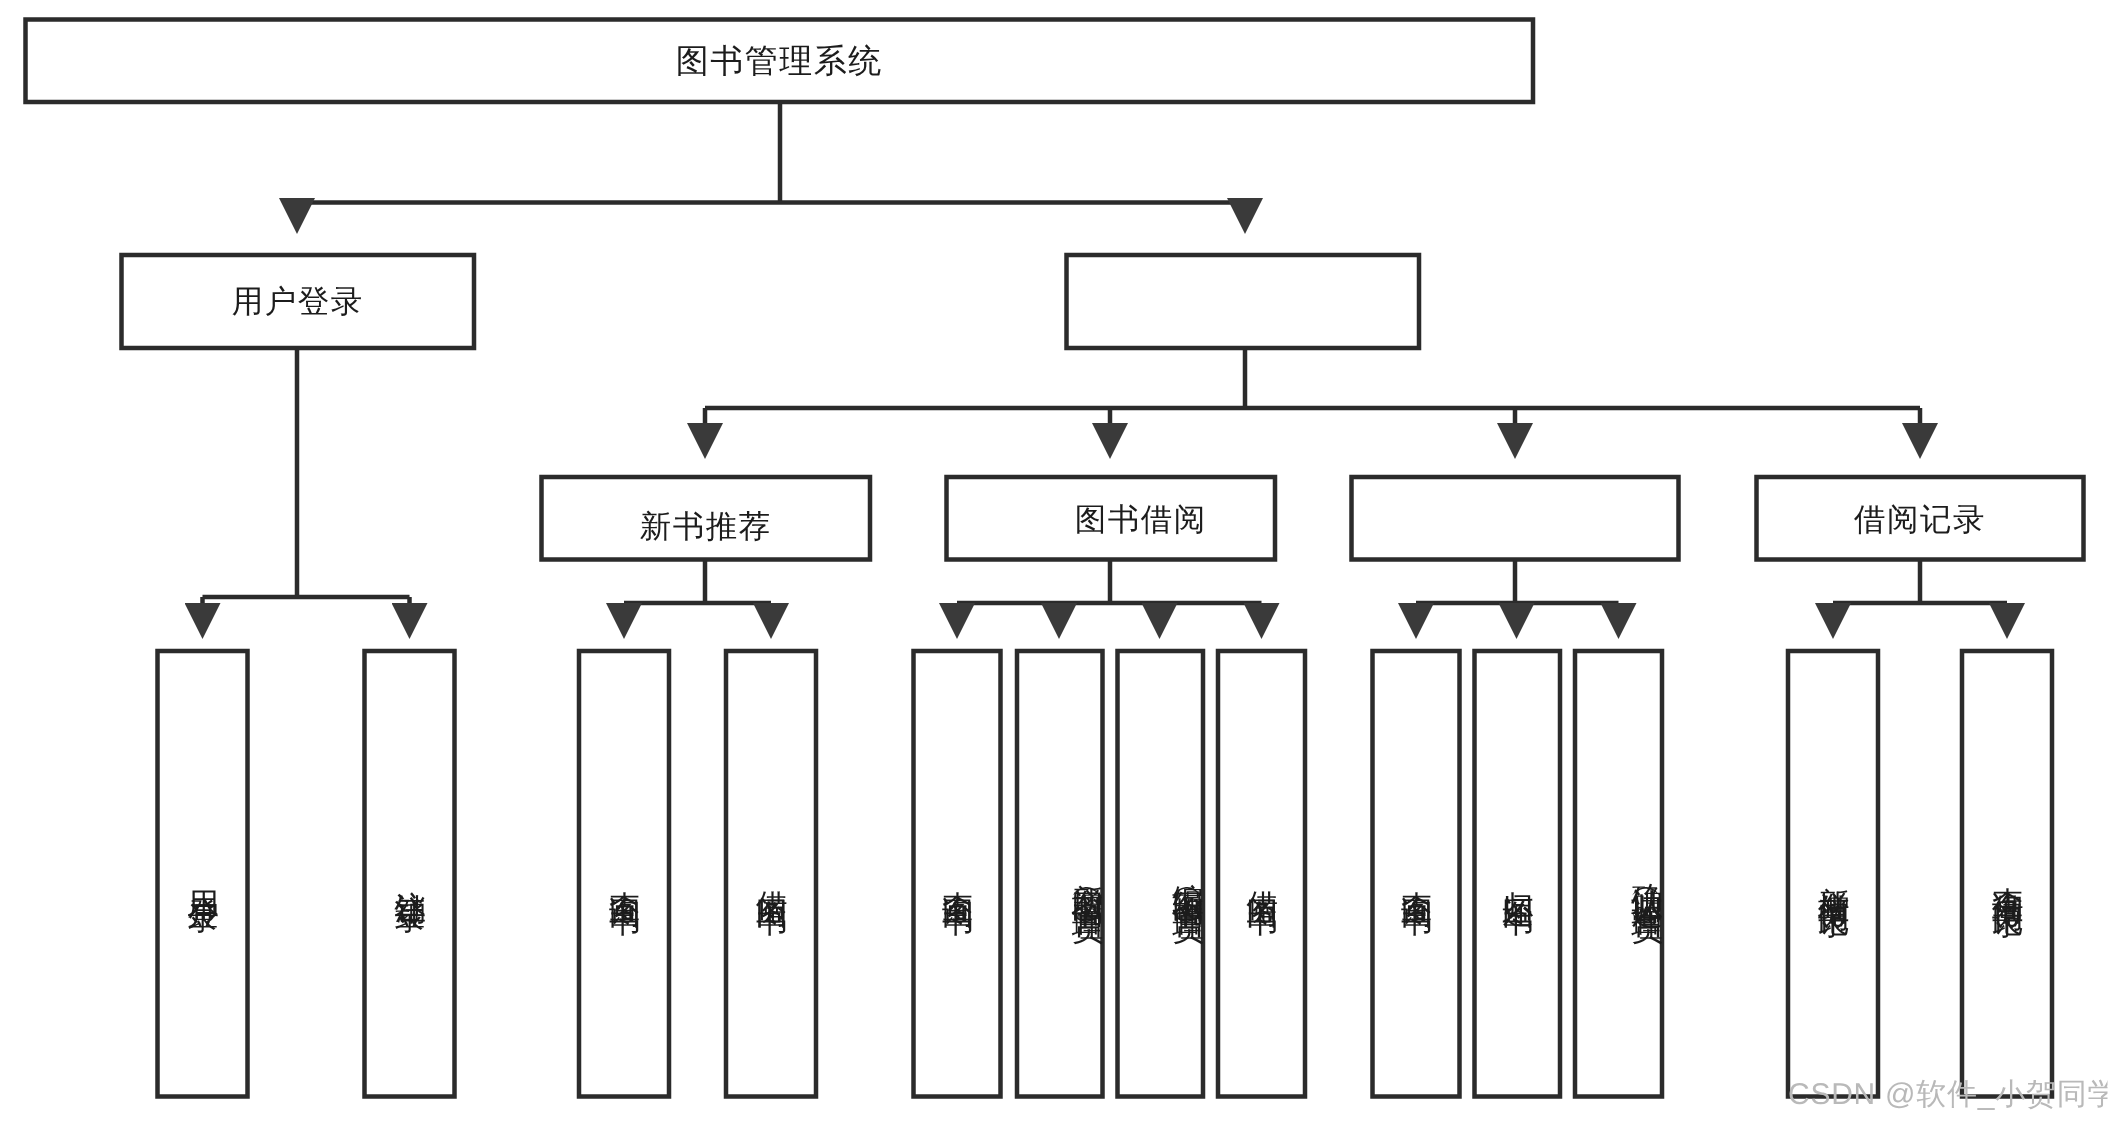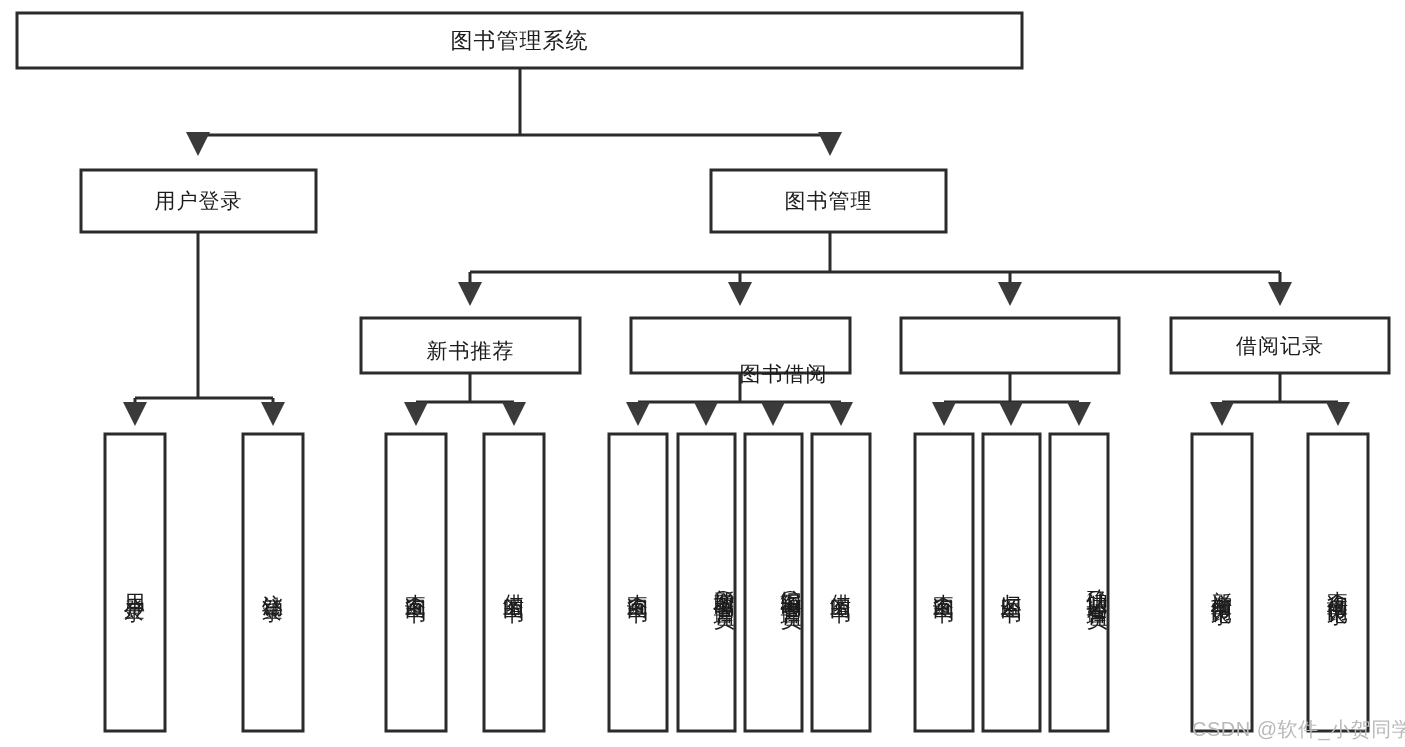--- a/index.html
+++ b/index.html
@@ -172,25 +172,24 @@
     <rect class="node-rect" x="1050" y="434" width="58" height="297"></rect>
 
     <rect class="node-rect" x="1192" y="434" width="60" height="297"></rect>
     <rect class="node-rect" x="1308" y="434" width="60" height="297"></rect>
   </svg>
 
   <div class="node-label-h root" style="left:17px; top:13px; width:1005px; height:55px;">图书管理系统</div>
 
   <div class="node-label-h" style="left:81px; top:170px; width:235px; height:62px;">用户登录</div>
 
-  <div class="node-label-h" style="left:711px; top:170px; width:235px; height:62px;">图书管理</div>
 
   <div class="node-label-h" style="left:361px; top:318px; width:219px; height:65px;">新书推荐</div>
 
-  <div class="node-label-h" style="left:654px; top:318px; width:259px; height:55px;margin-top:28px;">图书借阅</div>
+  <div class="node-label-h" style="left:631px; top:318px; width:259px; height:55px;">图书借阅</div>
 
 
   <div class="node-label-h" style="left:1171px; top:318px; width:218px; height:55px;">借阅记录</div>
 
   <div class="node-label-v centered" style="left:105px; top:434px; width:60px; height:297px;">用户登录</div>
   <div class="node-label-v centered" style="left:243px; top:434px; width:60px; height:297px;">注销登录</div>
 
   <div class="node-label-v centered" style="left:386px; top:434px; width:60px; height:297px;">查询图书</div>
   <div class="node-label-v centered" style="left:484px; top:434px; width:60px; height:297px;">借阅图书</div>
 

